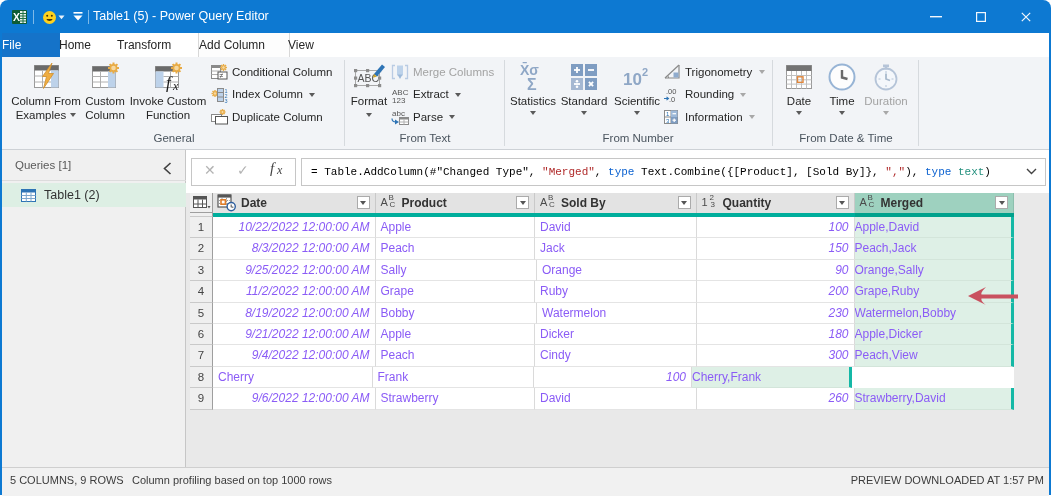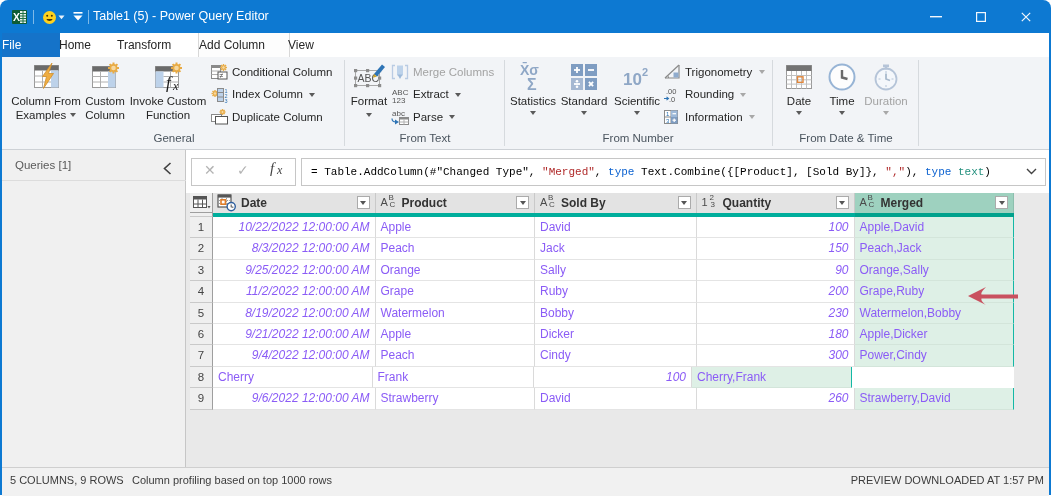--- a/index.html
+++ b/index.html
@@ -46,21 +46,21 @@
 .hrow{display:flex;height:20px}
 .hcell{background:#e3e3e3;border-right:1px solid #c9c9c9;position:relative;font-weight:bold;font-size:12px;color:#333;line-height:20px}
 .tealband{display:flex;height:4px}
 .row{display:flex;height:21.4px;background:#fff}
 .cell{border-right:1px solid #dadada;border-bottom:1px solid #e4e4e4;font-size:12px;color:#8b5cf6;line-height:20.4px;white-space:nowrap;overflow:hidden}
 .gut{width:23px;background:#efefef;border-right:1px solid #9e9e9e;border-bottom:1px solid #c9c9c9;text-align:center;font-size:11.5px;color:#444;line-height:20.4px}
 .c-date{width:162.5px;text-align:right;font-style:italic;padding-right:5px}
 .c-prod{width:159.5px;padding-left:5px}
 .c-sold{width:161.5px;padding-left:5px}
 .c-qty{width:158px;text-align:right;font-style:italic;padding-right:5px}
-.c-mrg{width:159.5px;padding-left:5px;background:#def0e6;border-right:1px solid #14b8a6;border-bottom:1px solid #d3e5da}
+.c-mrg{width:159.5px;background:#def0e6;border-right:3px solid #14b8a6;border-bottom:1px solid #d3e5da}
 .filt{position:absolute;top:3px;width:13px;height:13px;background:#fff;border:1px solid #ababab}
 .filt i{position:absolute;left:2.5px;top:4px;width:0;height:0;border-left:3px solid transparent;border-right:3px solid transparent;border-top:4px solid #555}
 #status{left:2px;top:467px;width:1047px;height:42px;background:#f1f1f1;border-top:1px solid #cfcfcf;font-size:11px;color:#3c3c3c;line-height:24px}
 .abc,.n123{position:absolute;top:0;width:18px;height:20px;font-weight:normal;color:#4a4a4a}
 .abc i,.n123 i{position:absolute;left:1px;top:4px;font-style:normal;font-size:11px;line-height:10px}
 .abc b,.n123 b{position:absolute;left:9px;top:0.5px;font-weight:normal;font-size:8px;line-height:7px}
 .abc u,.n123 u{position:absolute;left:10px;top:7.5px;text-decoration:none;font-size:8px;line-height:7px}
 #fbox1 .fx{position:absolute;left:78px;top:1px;font-family:"Liberation Serif",serif;font-style:italic;font-size:15px;color:#444}
 #fbox1 .xx{position:absolute;left:12px;top:3px;font-size:14px;color:#b3b3b3}
 #fbox1 .ck{position:absolute;left:45px;top:3px;font-size:14px;color:#b3b3b3}
@@ -359,20 +359,33 @@
   </div>
   <div class="glabel" style="left:764px">From Date &amp; Time</div>
 </div>
 
 <div class="abs" id="pane">
   <div id="qhdr">Queries [1]</div>
   <svg id="qcollapse" style="position:absolute;left:161px;top:12px" width="9" height="13" viewBox="0 0 9 13">
       <path d="M7.5 1 L1.5 6.5 L7.5 12" fill="none" stroke="#404040" stroke-width="1.6"></path>
     </svg>
   <div style="position:absolute;left:0;top:30px;width:184px;height:1px;background:#dcdcdc"></div>
+    <div id="qsel">
+      <svg class="abs" style="left:19px;top:6px" width="15" height="13" viewBox="0 0 15 13">
+        <rect x="0.5" y="0.5" width="14" height="12" fill="#fff" stroke="#2e74b5"></rect>
+        <rect x="0.5" y="0.5" width="14" height="3" fill="#2e74b5"></rect>
+        <g stroke="#7fa8cd">
+          <line x1="0.5" y1="6.5" x2="14.5" y2="6.5"></line>
+          <line x1="0.5" y1="9.5" x2="14.5" y2="9.5"></line>
+          <line x1="5.3" y1="3.5" x2="5.3" y2="12.5"></line>
+          <line x1="10" y1="3.5" x2="10" y2="12.5"></line>
+        </g>
+      </svg>
+      <span>Table1 (2)</span>
+    </div>
 </div>
 
 <div class="abs" id="fbar-band"></div>
 <div class="abs" id="fbox1">
     <span class="xx">✕</span>
     <span class="ck">✓</span>
     <span class="fx">f</span>
     <span class="fx" style="left:85px;top:4px;font-size:12px">x</span>
   </div>
 <svg class="abs" style="left:1026px;top:168px;z-index:5" width="11" height="7" viewBox="0 0 11 7">
@@ -474,56 +487,56 @@
       <div class="gut">2</div>
       <div class="cell c-date">8/3/2022 12:00:00 AM</div>
       <div class="cell c-prod">Peach</div>
       <div class="cell c-sold">Jack</div>
       <div class="cell c-qty">150</div>
       <div class="cell c-mrg">Peach,Jack</div>
     </div>
   <div class="row">
       <div class="gut">3</div>
       <div class="cell c-date">9/25/2022 12:00:00 AM</div>
+      <div class="cell c-sold">Sally</div>
       <div class="cell c-prod">Orange</div>
-      <div class="cell c-sold">Sally</div>
       <div class="cell c-qty">90</div>
       <div class="cell c-mrg">Orange,Sally</div>
     </div>
   <div class="row">
       <div class="gut">4</div>
       <div class="cell c-date">11/2/2022 12:00:00 AM</div>
       <div class="cell c-prod">Grape</div>
       <div class="cell c-sold">Ruby</div>
       <div class="cell c-qty">200</div>
       <div class="cell c-mrg">Grape,Ruby</div>
     </div>
   <div class="row">
       <div class="gut">5</div>
       <div class="cell c-date">8/19/2022 12:00:00 AM</div>
+      <div class="cell c-sold">Bobby</div>
       <div class="cell c-prod">Watermelon</div>
-      <div class="cell c-sold">Bobby</div>
       <div class="cell c-qty">230</div>
       <div class="cell c-mrg">Watermelon,Bobby</div>
     </div>
   <div class="row">
       <div class="gut">6</div>
       <div class="cell c-date">9/21/2022 12:00:00 AM</div>
       <div class="cell c-prod">Apple</div>
       <div class="cell c-sold">Dicker</div>
       <div class="cell c-qty">180</div>
       <div class="cell c-mrg">Apple,Dicker</div>
     </div>
   <div class="row">
       <div class="gut">7</div>
       <div class="cell c-date">9/4/2022 12:00:00 AM</div>
       <div class="cell c-prod">Peach</div>
       <div class="cell c-sold">Cindy</div>
       <div class="cell c-qty">300</div>
-      <div class="cell c-mrg">Power,Cindy</div>
+      <div class="cell c-mrg">Peach,View</div>
     </div>
   <div class="row">
       <div class="gut">8</div>
       <div class="cell c-prod">Cherry</div>
       <div class="cell c-sold">Frank</div>
       <div class="cell c-qty">100</div>
       <div class="cell c-mrg">Cherry,Frank</div>
     </div>
   <div class="row">
       <div class="gut">9</div>

